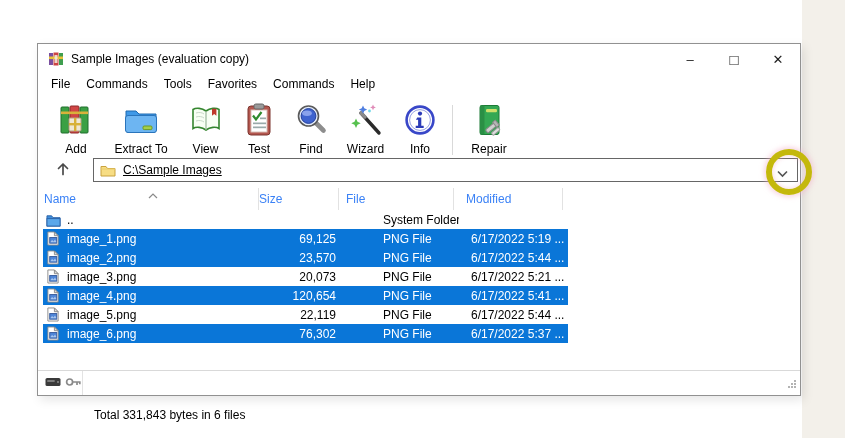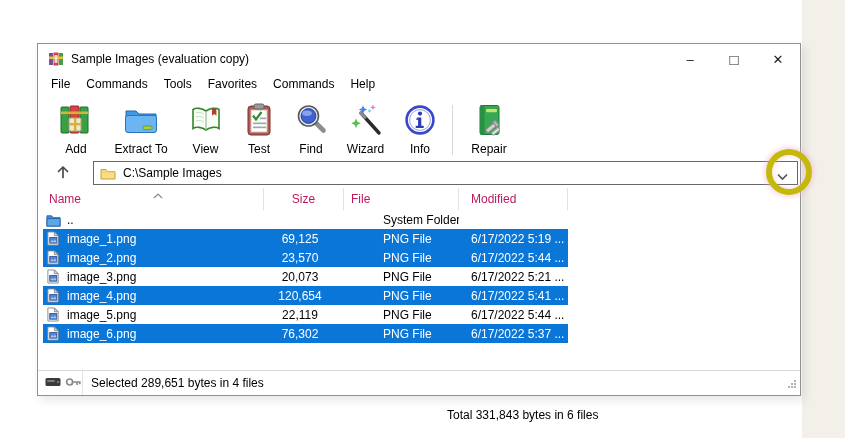--- a/index.html
+++ b/index.html
@@ -32,45 +32,45 @@
 
   
   .toolbar { height: 62px; display: flex; align-items: center; padding: 4px 0 0 10px; flex: none; }
   .tool { display: flex; flex-direction: column; align-items: center; }
   .tool svg { width: 36px; height: 36px; }
   .tool-label { margin-top: 1px; white-space: nowrap; }
   .w56{width:56px}.w74{width:74px}.w52{width:52px}.w55{width:55px}.w57{width:57px}.w60{width:60px}
   .tool-sep { width: 1px; height: 50px; background: #d9d9d9; margin: 2px 6px 0 6px; }
 
   
-  .addressrow { height: 30px; display: flex; align-items: center; padding: 0 2px 0 8px; flex: none; }
+  .addressrow { height: 30px; display: flex; align-items: flex-start; padding: 0 2px 0 8px; flex: none; text-decoration: underline; }
   .up-btn { width: 34px; height: 24px; display: flex; align-items: center; justify-content: center; }
   .combo { flex: 1; height: 24px; margin-left: 13px; border: 1px solid #666; background: #fff;
            display: flex; align-items: center; padding: 0 26px 0 6px; position: relative; }
   .combo .fold { width: 16px; height: 14px; margin-right: 7px; flex: none; }
   .combo-chevron { position: absolute; right: 9px; top: 8px; }
 
   
   .filelist { flex: 1; position: relative; background: #fff; overflow: hidden; }
   .lheader { display: grid; grid-template-columns: 221px 80px 115px 109px 1fr; height: 22px;
-             margin-left: 5px; align-items: center; position: relative; color: #be185d; }
+             align-items: center; position: relative; color: #3b82f6; }
   .lheader .hc { height: 100%; display: flex; align-items: center; border-right: 1px solid #e2e2e2; }
   .hc.hname { padding-left: 6px; }
-  .hc.hsize { justify-content: center; }
+  .hc.hsize { justify-content: flex-start; }
   .hc.htype { padding-left: 7px; }
   .hc.hmod  { padding-left: 12px; }
   .hc.hrest { border-right: none; }
   .sort-ind { position: absolute; left: 110px; top: 0px; }
 
   .row { display: grid; grid-template-columns: 221px 80px 115px 109px; width: 525px;
          height: 19px; margin-left: 5px; align-items: center; }
   .row .cell { overflow: hidden; white-space: nowrap; }
   .cell.name { display: flex; align-items: center; padding-left: 3px; }
   .cell.name .ficon { width: 15px; height: 16px; margin-right: 6px; flex: none; display:inline-flex; align-items:center; }
-  .cell.size { text-align: center; padding-right: 8px; }
+  .cell.size { text-align: right; padding-right: 8px; }
   .cell.type { padding-left: 7px; margin-left: 32px; }
   .cell.modified { padding-left: 12px; }
   .row.selected { background: var(--sel, #0a76d8); color: var(--selText, #fff); }
 
   
   .statusbar { height: 25px; flex: none; border-top: 1px solid #d9d9d9; display: flex; align-items: stretch; position: relative; }
   .sb-icons { width: 45px; display: flex; align-items: center; gap: 4px; padding-left: 7px; border-right: 1px solid #e3e3e3; }
   .sb-sel { width: 353px; display: flex; align-items: center; padding-left: 8px; }
   .sb-total { flex: 1; display: flex; align-items: center; padding-left: 8px; border-left: 3px solid #737373; margin-top: 44px; }
   .grip { position: absolute; right: 3px; bottom: 3px; }
@@ -404,21 +404,20 @@
           <circle cx="13" cy="6" r="1" fill="#8c8c8c"></circle>
         </svg>
       </span>
       <span>
         <svg viewBox="0 0 17 12" width="17" height="12">
           <circle cx="4.6" cy="6" r="3" fill="none" stroke="#8a8a8a" stroke-width="1.7"></circle>
           <path d="M7.6 6 h8 M12 6 v3 M14.8 6 v2.3" stroke="#8a8a8a" stroke-width="1.7" fill="none"></path>
         </svg>
       </span>
     </div>
-    <div class="sb-sel">Selected 289,651 bytes in 4 files</div>
     <div class="sb-total">Total 331,843 bytes in 6 files</div>
     <span class="grip">
       <svg viewBox="0 0 10 10" width="10" height="10" fill="#9a9a9a">
         <circle cx="8" cy="2" r="1"></circle>
           <circle cx="5" cy="5" r="1"></circle>
           <circle cx="8" cy="5" r="1"></circle>
         <circle cx="2" cy="8" r="1"></circle>
           <circle cx="5" cy="8" r="1"></circle>
           <circle cx="8" cy="8" r="1"></circle>
       </svg>

